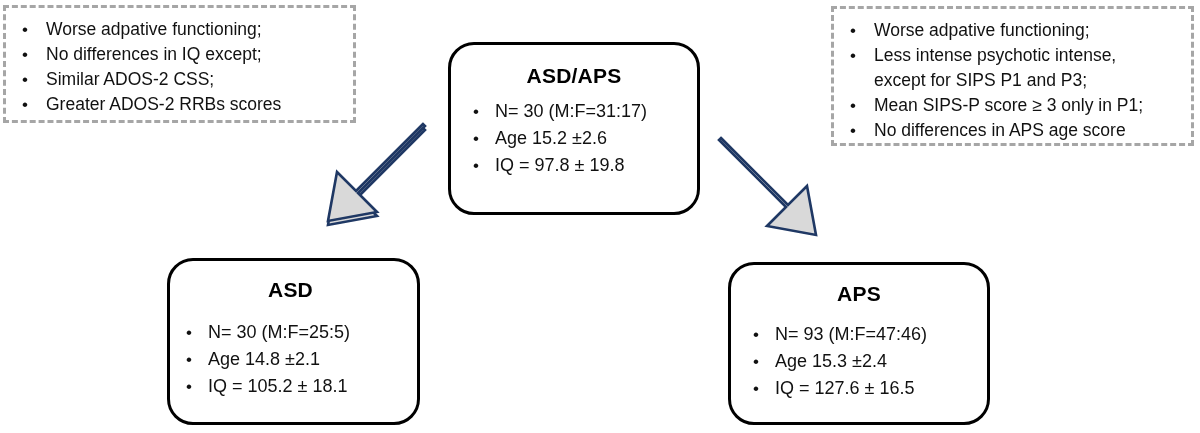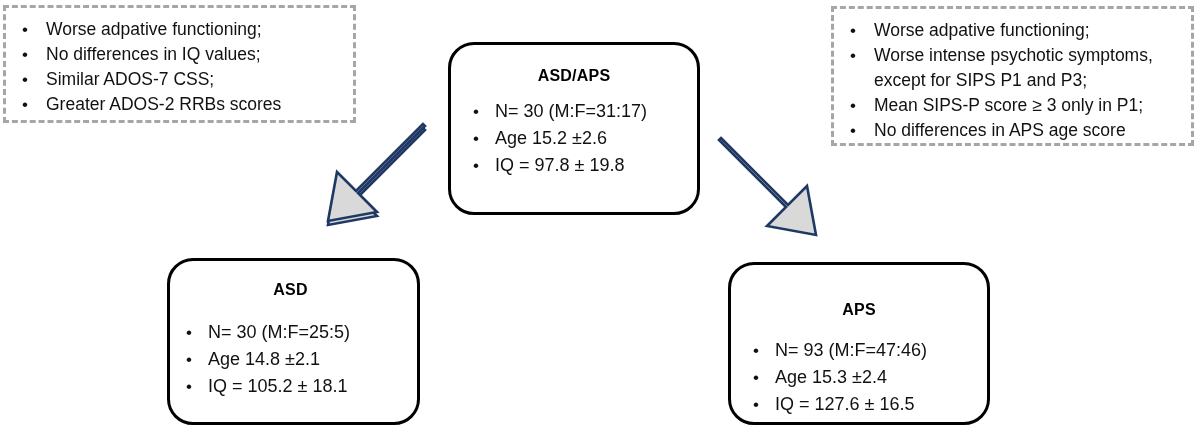--- a/index.html
+++ b/index.html
@@ -54,21 +54,21 @@
   .group-box {
     position: absolute;
     box-sizing: border-box;
     border: 3.5px solid #000000;
     border-radius: 26px;
     background: #ffffff;
   }
   .group-title {
     text-align: center;
     font-weight: bold;
-    font-size: 16px;
+    font-size: 21px;
     line-height: 26px;
     letter-spacing: .2px;
     color: #000000;
   }
   .group-box ul {
     list-style: none;
     margin: 0;
     padding: 0;
   }
   .group-box li {
@@ -81,21 +81,21 @@
   .group-box li .bul {
     position: absolute;
     left: 16px;
     top: 0;
     font-size: 17px;
     line-height: 27px;
   }
 
   #box-center { left: 448px; top: 42px;  width: 252px; height: 173px; padding: 18px 6px 0 6px; }
   #box-asd    { left: 167px; top: 258px; width: 253px; height: 167px; padding: 16px 6px 0 0; }
-  #box-aps    { left: 728px; top: 262px; width: 262px; height: 163px; padding: 32px 6px 0 6px; }
+  #box-aps    { left: 728px; top: 262px; width: 262px; height: 163px; padding: 16px 6px 0 6px; }
 
   #box-center ul { margin-top: 9px; }
   #box-asd ul    { margin-top: 16px; }
   #box-aps ul    { margin-top: 14px; }
 
   
   .arrow-svg {
     position: absolute;
     overflow: visible;
   }
@@ -103,30 +103,30 @@
   #arrow-right { left: 712px; top: 124px; }
 </style>
 </head>
 <body>
 
 <div id="canvas">
 
   <div class="dashed-box" id="note-left">
     <ul>
       <li><span class="bul">•</span><span>Worse adpative functioning;</span></li>
-      <li><span class="bul">•</span><span>No differences in IQ values;</span></li>
-      <li><span class="bul">•</span><span>Similar ADOS-7 CSS;</span></li>
+      <li><span class="bul">•</span><span>No differences in IQ except;</span></li>
+      <li><span class="bul">•</span><span>Similar ADOS-2 CSS;</span></li>
       <li><span class="bul">•</span><span>Greater ADOS-2 RRBs scores</span></li>
     </ul>
   </div>
 
   <div class="dashed-box" id="note-right">
     <ul>
       <li><span class="bul">•</span><span>Worse adpative functioning;</span></li>
-      <li><span class="bul">•</span><span>Worse intense psychotic symptoms,
+      <li><span class="bul">•</span><span>Less intense psychotic intense,
 except for SIPS P1 and P3;</span></li>
       <li><span class="bul">•</span><span>Mean SIPS-P score ≥ 3 only in P1;</span></li>
       <li><span class="bul">•</span><span>No differences in APS age score</span></li>
     </ul>
   </div>
 
   <div class="group-box" id="box-center">
     <div class="group-title">ASD/APS</div>
     <ul>
       <li><span class="bul">•</span><span>N= 30 (M:F=31:17)</span></li>

